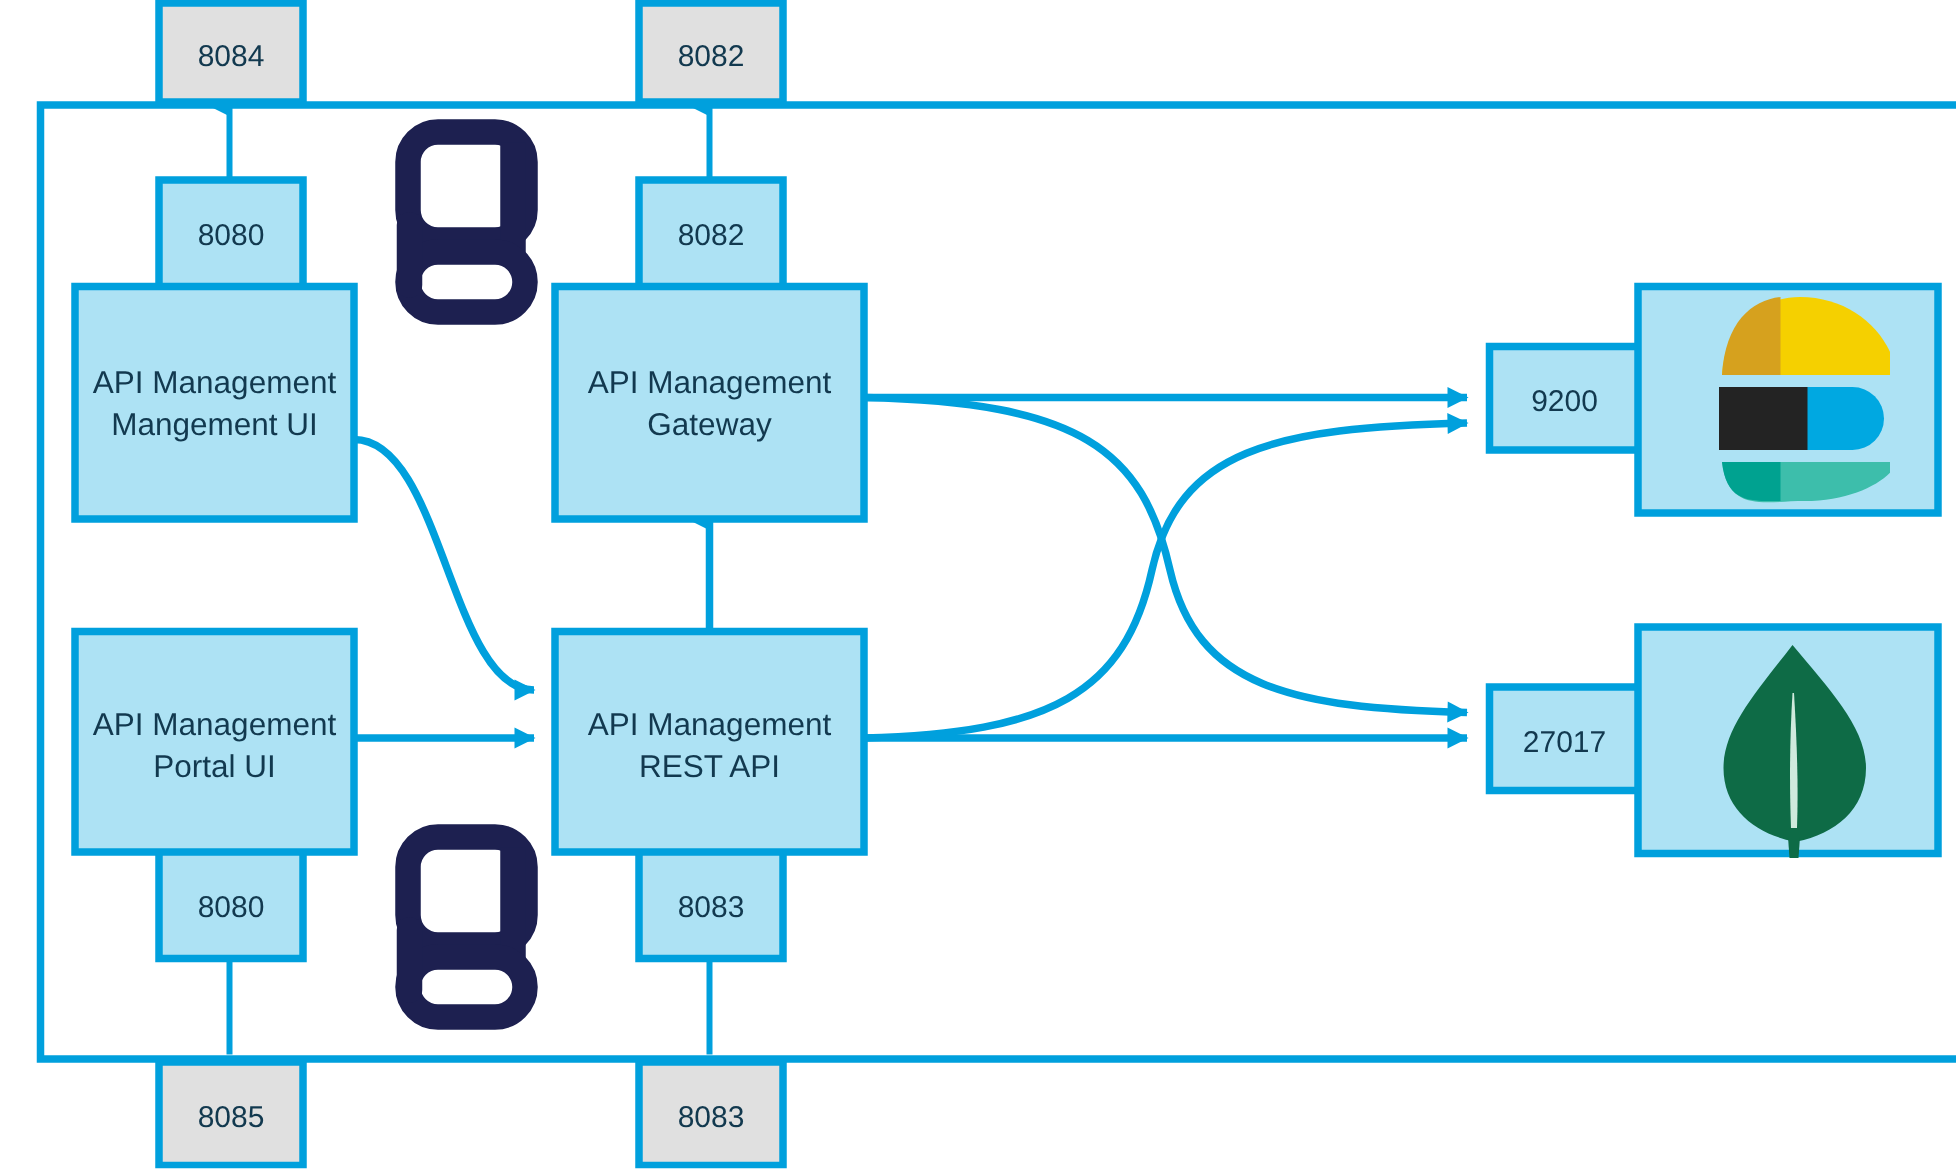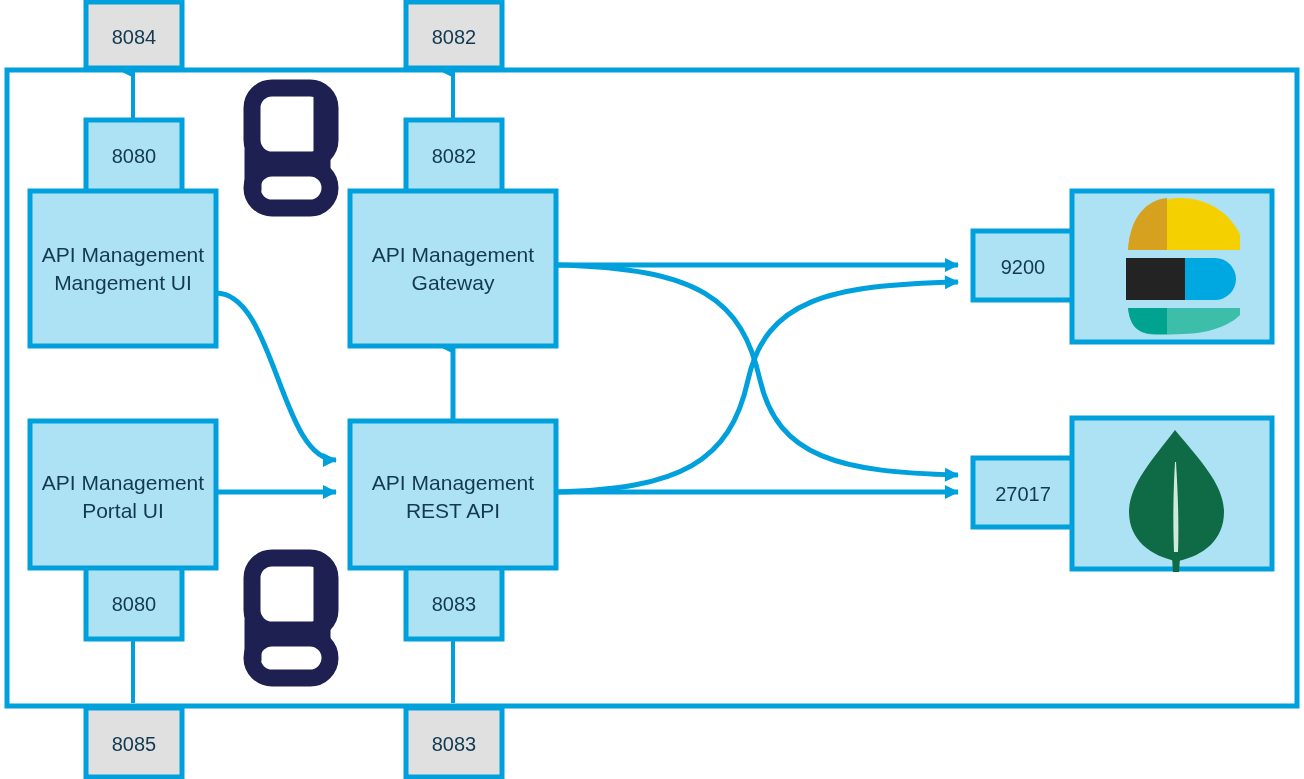--- a/index.html
+++ b/index.html
@@ -10,20 +10,21 @@
   body {
     width: 1304px;
     height: 779px;
     font-family: "Liberation Sans", sans-serif;
     overflow: hidden;
   }
   #diagram-root {
     position: relative;
     width: 1192px;
     height: 779px;
+    margin-left: 20px;
   }
   svg.diagram {
     display: block;
     width: 1304px;
     height: 779px;
   }
   .box-label {
     font-family: "Liberation Sans", sans-serif;
     font-size: 21px;
     fill: #12394f;

